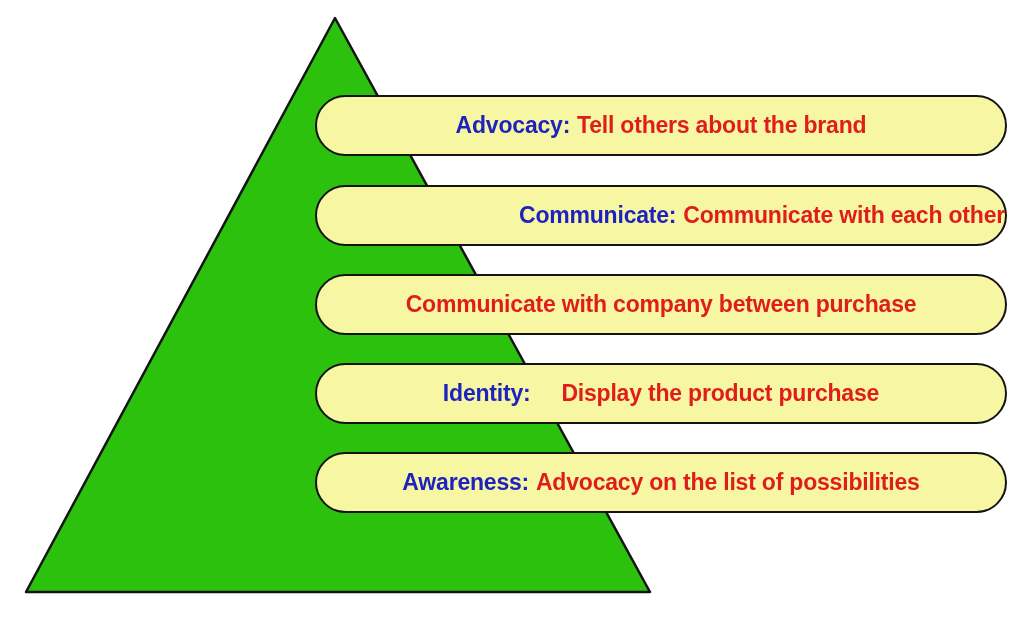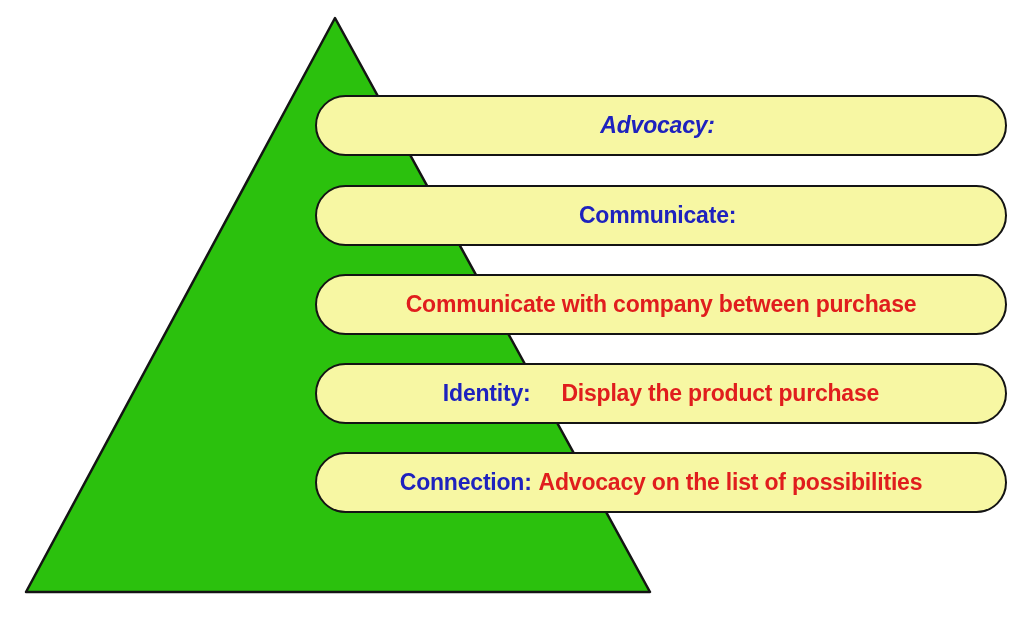--- a/index.html
+++ b/index.html
@@ -47,50 +47,52 @@
     letter-spacing: -0.2px;
     white-space: nowrap;
   }
   .pill .lvl-label {
     color: var(--label-blue, #1e22be);
     margin-right: 0.3em;
   }
   .pill .lvl-desc {
     color: var(--description-red, #e01d1d);
   }
-  .pill-0 { top: 95px; font-style: italic; }
-  .pill-1 { top: 185px; }
+  .pill-0 { top: 95px; }
+  .pill-1 { top: 185px; justify-content: flex-end; }
   .pill-2 { top: 274px; }
   .pill-3 { top: 363px; gap: 24px; }
   .pill-4 { top: 452px; }
 </style>
 </head>
 <body>
 
 <div class="canvas">
 
   <svg class="pyramid-svg" viewBox="0 0 1024 619" xmlns="http://www.w3.org/2000/svg" aria-hidden="true">
     <polygon points="335,18 650,592 26,592"></polygon>
   </svg>
 
   <div class="pill pill-0">
     <span class="lvl-label">Advocacy:</span>
+    <span class="lvl-desc">Tell others about the brand</span>
   </div>
 
   <div class="pill pill-1">
     <span class="lvl-label">Communicate:</span>
+    <span class="lvl-desc">Communicate with each other</span>
   </div>
 
   <div class="pill pill-2">
     <span class="lvl-desc">Communicate with company between purchase</span>
   </div>
 
   <div class="pill pill-3">
     <span class="lvl-label">Identity:</span>
     <span class="lvl-desc">Display the product purchase</span>
   </div>
 
   <div class="pill pill-4">
-    <span class="lvl-label">Connection:</span>
+    <span class="lvl-label">Awareness:</span>
     <span class="lvl-desc">Advocacy on the list of possibilities</span>
   </div>
 
 </div>
 
 </body></html>

